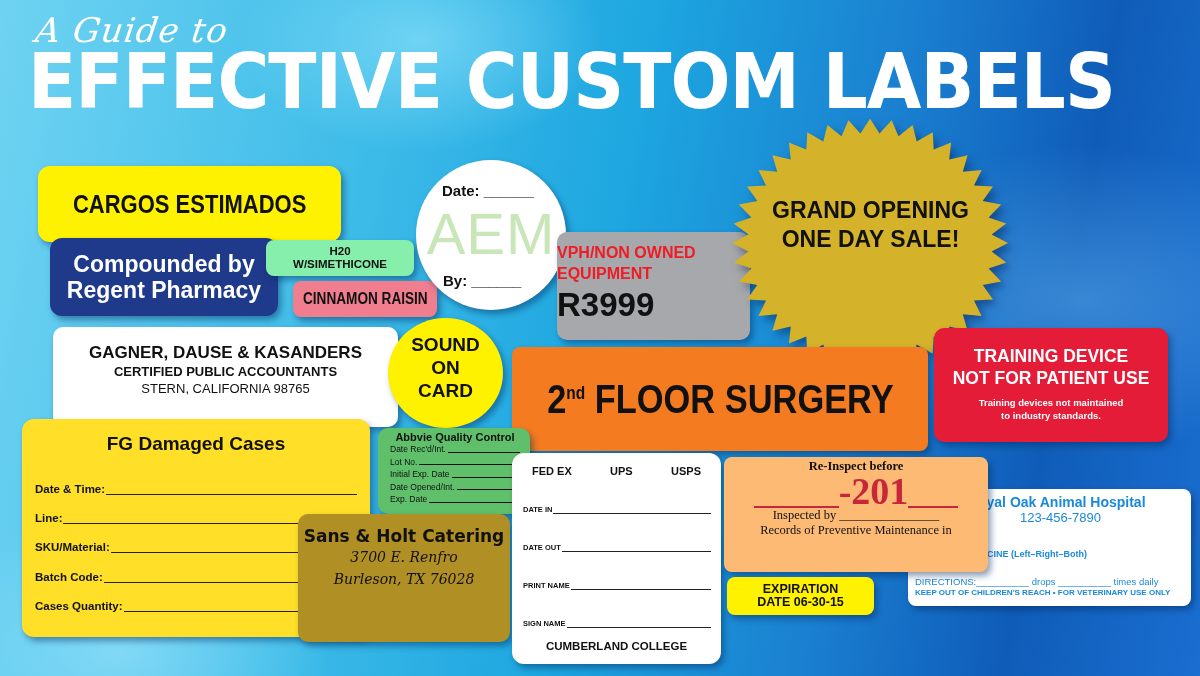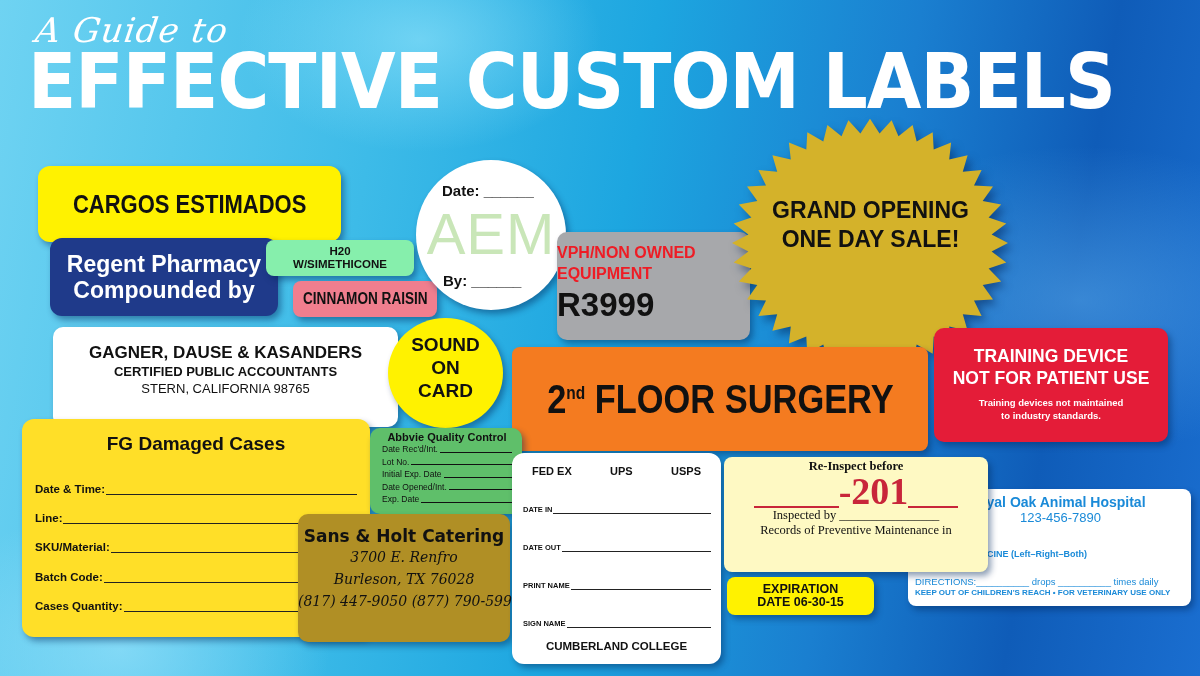--- a/index.html
+++ b/index.html
@@ -43,33 +43,33 @@
   .surgery { left:512px; top:347px; width:416px; height:104px; background:#f47b20; border-radius:8px; display:flex; align-items:center; justify-content:center; font-weight:bold; font-size:40px; color:#111; }
   .surgery .inner { transform:scaleX(0.86); display:inline-block; white-space:nowrap; }
   .surgery sup { font-size:18px; }
   .training { left:934px; top:328px; width:234px; height:114px; background:#e41c38; border-radius:10px; color:#fff; text-align:center; }
   .training .t1 { font-weight:bold; font-size:17.5px; line-height:22px; margin-top:17px; }
   .training .t2 { font-weight:bold; font-size:9.5px; line-height:13px; margin-top:7px; }
   .fg { left:22px; top:419px; width:348px; height:218px; background:#ffdf28; border-radius:12px; color:#111; }
   .fg .h { text-align:center; font-weight:bold; font-size:19px; margin-top:14px; }
   .fg .row { position:absolute; left:13px; font-weight:bold; font-size:11.5px; display:flex; width:322px; }
   .fg .row .ln { flex:1; border-bottom:1.5px solid #222; margin-left:1px; height:11px; }
-  .abbvie { left:370px; top:428px; width:152px; height:86px; background:#5fbf6a; border-radius:10px; color:#111; padding:3px 10px 0 12px; }
+  .abbvie { left:378px; top:428px; width:152px; height:86px; background:#5fbf6a; border-radius:10px; color:#111; padding:3px 10px 0 12px; }
   .abbvie .h { text-align:center; font-weight:bold; font-size:11px; }
   .abbvie .r { display:flex; font-size:8.5px; line-height:12.6px; }
   .abbvie .r .ln { flex:1; border-bottom:1px solid #111; margin-left:2px; margin-bottom:3px; }
   .catering { left:298px; top:514px; width:212px; height:128px; background:#b08f25; border-radius:10px; color:#111; text-align:center; }
   .catering .h { font-weight:bold; font-size:17px; margin-top:12px; font-family:"DejaVu Sans", sans-serif; }
   .catering .l { font-family:"DejaVu Serif", serif; font-style:italic; font-size:14px; line-height:22px; white-space:nowrap; }
   .fedex { left:512px; top:453px; width:209px; height:211px; background:#fff; border-radius:12px; color:#111; }
   .fedex .top { display:flex; justify-content:space-between; padding:12px 20px 0 20px; font-weight:bold; font-size:11px; }
   .fedex .row { position:absolute; left:11px; width:188px; display:flex; font-weight:bold; font-size:7.5px; align-items:flex-end; }
   .fedex .row .ln { flex:1; border-bottom:1px solid #222; margin-left:1px; height:8px; position:relative; }
   .fedex .foot { position:absolute; bottom:12px; width:100%; text-align:center; font-weight:bold; font-size:11.5px; }
-  .reinspect { left:724px; top:457px; width:264px; height:115px; background:#fef9c3; border-radius:8px; color:#111; font-family:"Liberation Serif", serif; text-align:center; }
+  .reinspect { left:724px; top:457px; width:264px; height:115px; background:#fdba74; border-radius:8px; color:#111; font-family:"Liberation Serif", serif; text-align:center; }
   .reinspect .h { font-weight:bold; font-size:12.5px; margin-top:2px; }
   .reinspect .big { color:#c8263a; font-weight:bold; font-size:38px; line-height:34px; }
   .reinspect .big .u { display:inline-block; border-bottom:2px solid #c8263a; height:28px; vertical-align:bottom; }
   .reinspect .l1 { font-size:12.5px; margin-top:0px; }
   .reinspect .l2 { font-size:12.5px; line-height:14px; }
   .reinspect .l3 { font-weight:bold; font-size:15px; line-height:18px; }
   .expire { left:727px; top:577px; width:147px; height:38px; background:#fff200; border-radius:8px; font-weight:bold; font-size:12.5px; line-height:13px; text-align:center; padding-top:6px; color:#111; }
   .vet { left:908px; top:489px; width:283px; height:117px; background:#fff; border-radius:8px; color:#1a8ad8; }
   .vet .h { position:absolute; left:70px; top:5px; font-weight:bold; font-size:14px; }
   .vet .ph { position:absolute; left:112px; top:21px; font-size:13px; }
@@ -81,22 +81,22 @@
 <body>
 
 <div class="abs script">A Guide to</div>
 <div class="abs title">EFFECTIVE CUSTOM LABELS</div>
 
 <div class="abs cargos shadow">
     <span>CARGOS ESTIMADOS</span>
   </div>
 
 <div class="abs regent shadow">
+  <div>Compounded by</div>
   <div>Regent Pharmacy</div>
-  <div>Compounded by</div>
 </div>
 <div class="abs h20 shadow">
   <div>H20</div>
   <div>W/SIMETHICONE</div>
 </div>
 <div class="abs cinn shadow">
     <span>CINNAMON RAISIN</span>
   </div>
 
 <div class="abs aem shadow">
@@ -187,21 +187,20 @@
   <div class="r">
       <span>Exp. Date</span>
       <span class="ln"></span>
     </div>
 </div>
 
 <div class="abs catering shadow">
   <div class="h">Sans &amp; Holt Catering</div>
   <div class="l">3700 E. Renfro</div>
   <div class="l">Burleson, TX 76028</div>
-  <div class="l">(817) 447-9050   (877) 790-599</div>
 </div>
 
 <div class="abs fedex shadow">
   <div class="top">
     <span>FED EX</span>
     <span>UPS</span>
     <span>USPS</span>
   </div>
   <div class="row" style="top:52px">
       <span>DATE IN</span>

